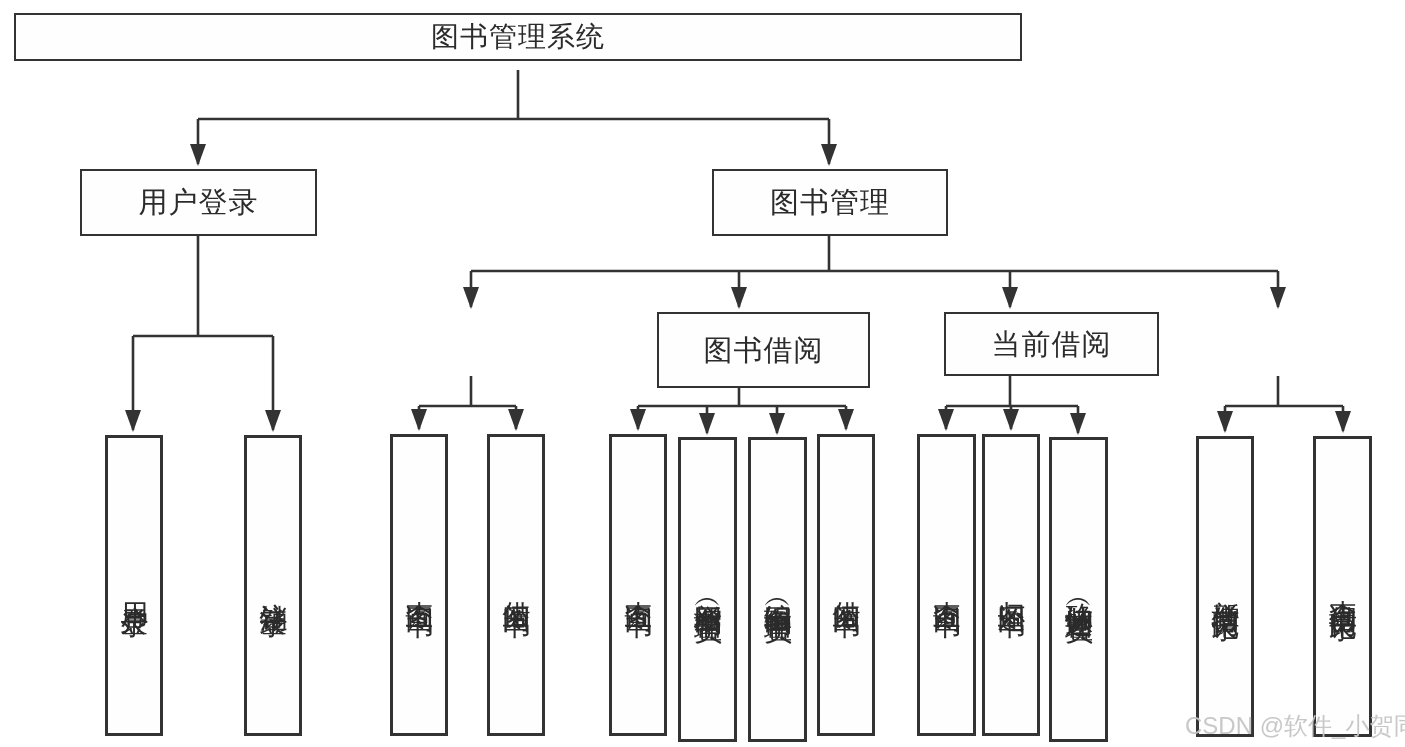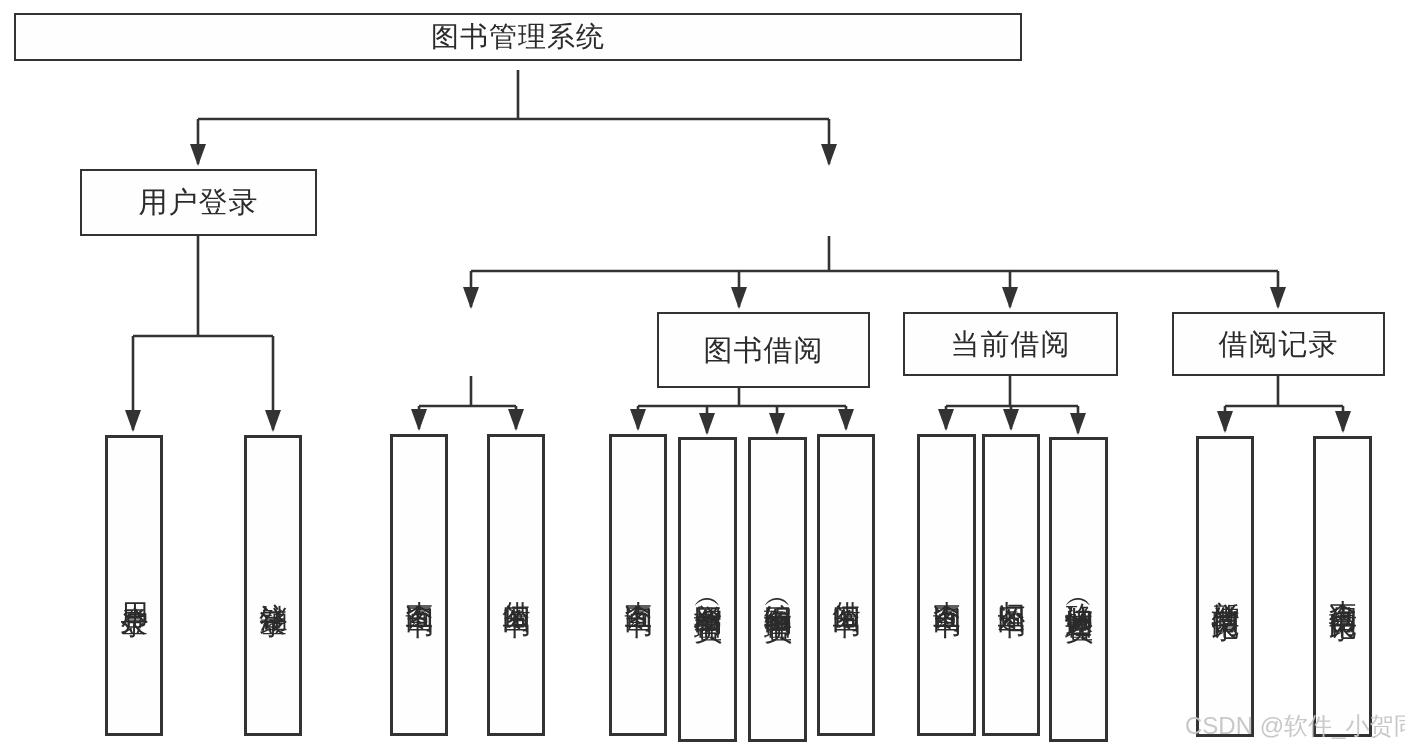--- a/index.html
+++ b/index.html
@@ -99,29 +99,29 @@
     <path d="M1343 406 V431" marker-end="url(#arrow)"></path>
   </svg>
 
   <div class="box" style="left:14px; top:13px; width:1008px; height:48px;">
     <span class="hlabel root-label">图书管理系统</span>
   </div>
 
   <div class="box" style="left:80px; top:169px; width:237px; height:67px;">
     <span class="hlabel">用户登录</span>
   </div>
+  <div class="box" style="left:712px; top:169px; width:236px; height:67px;">
+    <span class="hlabel">图书管理</span>
+  </div>
 
   <div class="box" style="left:657px; top:312px; width:213px; height:76px;">
     <span class="hlabel">图书借阅</span>
   </div>
-  <div class="box" style="left:903px; top:312px; width:215px; height:64px;">
+  <div class="box" style="left:944px; top:312px; width:215px; height:64px;">
     <span class="hlabel">当前借阅</span>
-  </div>
-  <div class="box" style="left:1172px; top:312px; width:213px; height:64px;">
-    <span class="hlabel">借阅记录</span>
   </div>
 
   <div class="box leaf" style="left:105px; top:435px; width:58px; height:301px;">
     <span class="vlabel">用户登录</span>
   </div>
   <div class="box leaf" style="left:244px; top:435px; width:58px; height:301px;">
     <span class="vlabel">注销登录</span>
   </div>
 
   <div class="box leaf" style="left:390px; top:434px; width:58px; height:302px;">

